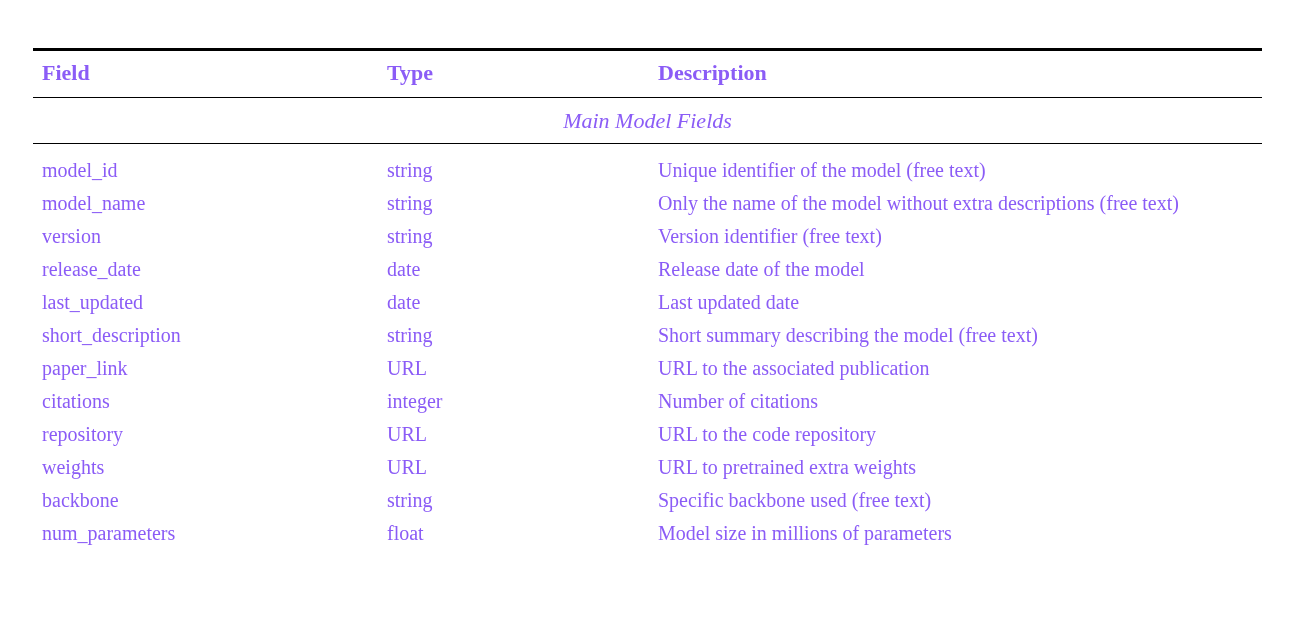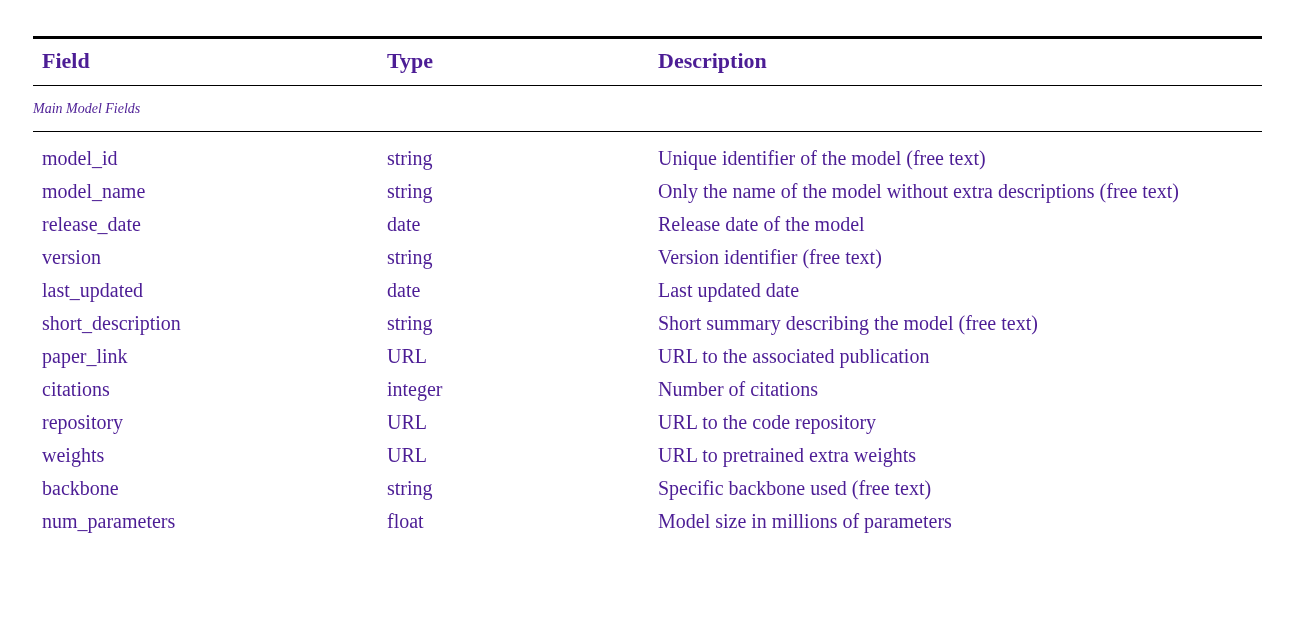--- a/index.html
+++ b/index.html
@@ -9,25 +9,25 @@
     height: 631px;
     overflow: hidden;
     background: #ffffff;
     font-family: "Liberation Serif", "DejaVu Serif", serif;
     color: #000000;
   }
 
   .paper-table {
     position: absolute;
     left: 33px;
-    top: 36px;
+    top: 48px;
     width: 1229px;
     border-collapse: collapse;
     table-layout: fixed;
-    color: #4c1d95;
+    color: #8b5cf6;
   }
 
   col.col-field { width: 354px; }
   col.col-type  { width: 271px; }
   col.col-desc  { width: 604px; }
 
   thead th {
     border-top: 3px solid #000000;
     border-bottom: 1.5px solid #000000;
     font-weight: bold;
@@ -35,22 +35,23 @@
     line-height: 24px;
     text-align: left;
     vertical-align: middle;
     padding: 10px 0 12px 0;
   }
   thead th.first { padding-left: 9px; }
 
   td.section-header {
     border-bottom: 1.5px solid #000000;
     font-style: italic;
-    font-size: 14px;
+    font-size: 22px;
     line-height: 27px;
+    text-align: center;
     padding: 9px 0 9px 0;
   }
 
   tbody.rows td {
     font-size: 20px;
     line-height: 33px;
     vertical-align: top;
     text-align: left;
   }
   tbody.rows tr:first-child td { padding-top: 10px; }
@@ -85,29 +86,29 @@
     <td class="desc-cell">Unique identifier of the model (free text)</td>
   </tr>
 
   <tr>
     <td class="field-cell">model_name</td>
     <td class="type-cell">string</td>
     <td class="desc-cell">Only the name of the model without extra descriptions (free text)</td>
   </tr>
 
   <tr>
+    <td class="field-cell">version</td>
+    <td class="type-cell">string</td>
+    <td class="desc-cell">Version identifier (free text)</td>
+  </tr>
+
+  <tr>
     <td class="field-cell">release_date</td>
     <td class="type-cell">date</td>
     <td class="desc-cell">Release date of the model</td>
-  </tr>
-
-  <tr>
-    <td class="field-cell">version</td>
-    <td class="type-cell">string</td>
-    <td class="desc-cell">Version identifier (free text)</td>
   </tr>
 
   <tr>
     <td class="field-cell">last_updated</td>
     <td class="type-cell">date</td>
     <td class="desc-cell">Last updated date</td>
   </tr>
 
   <tr>
     <td class="field-cell">short_description</td>

